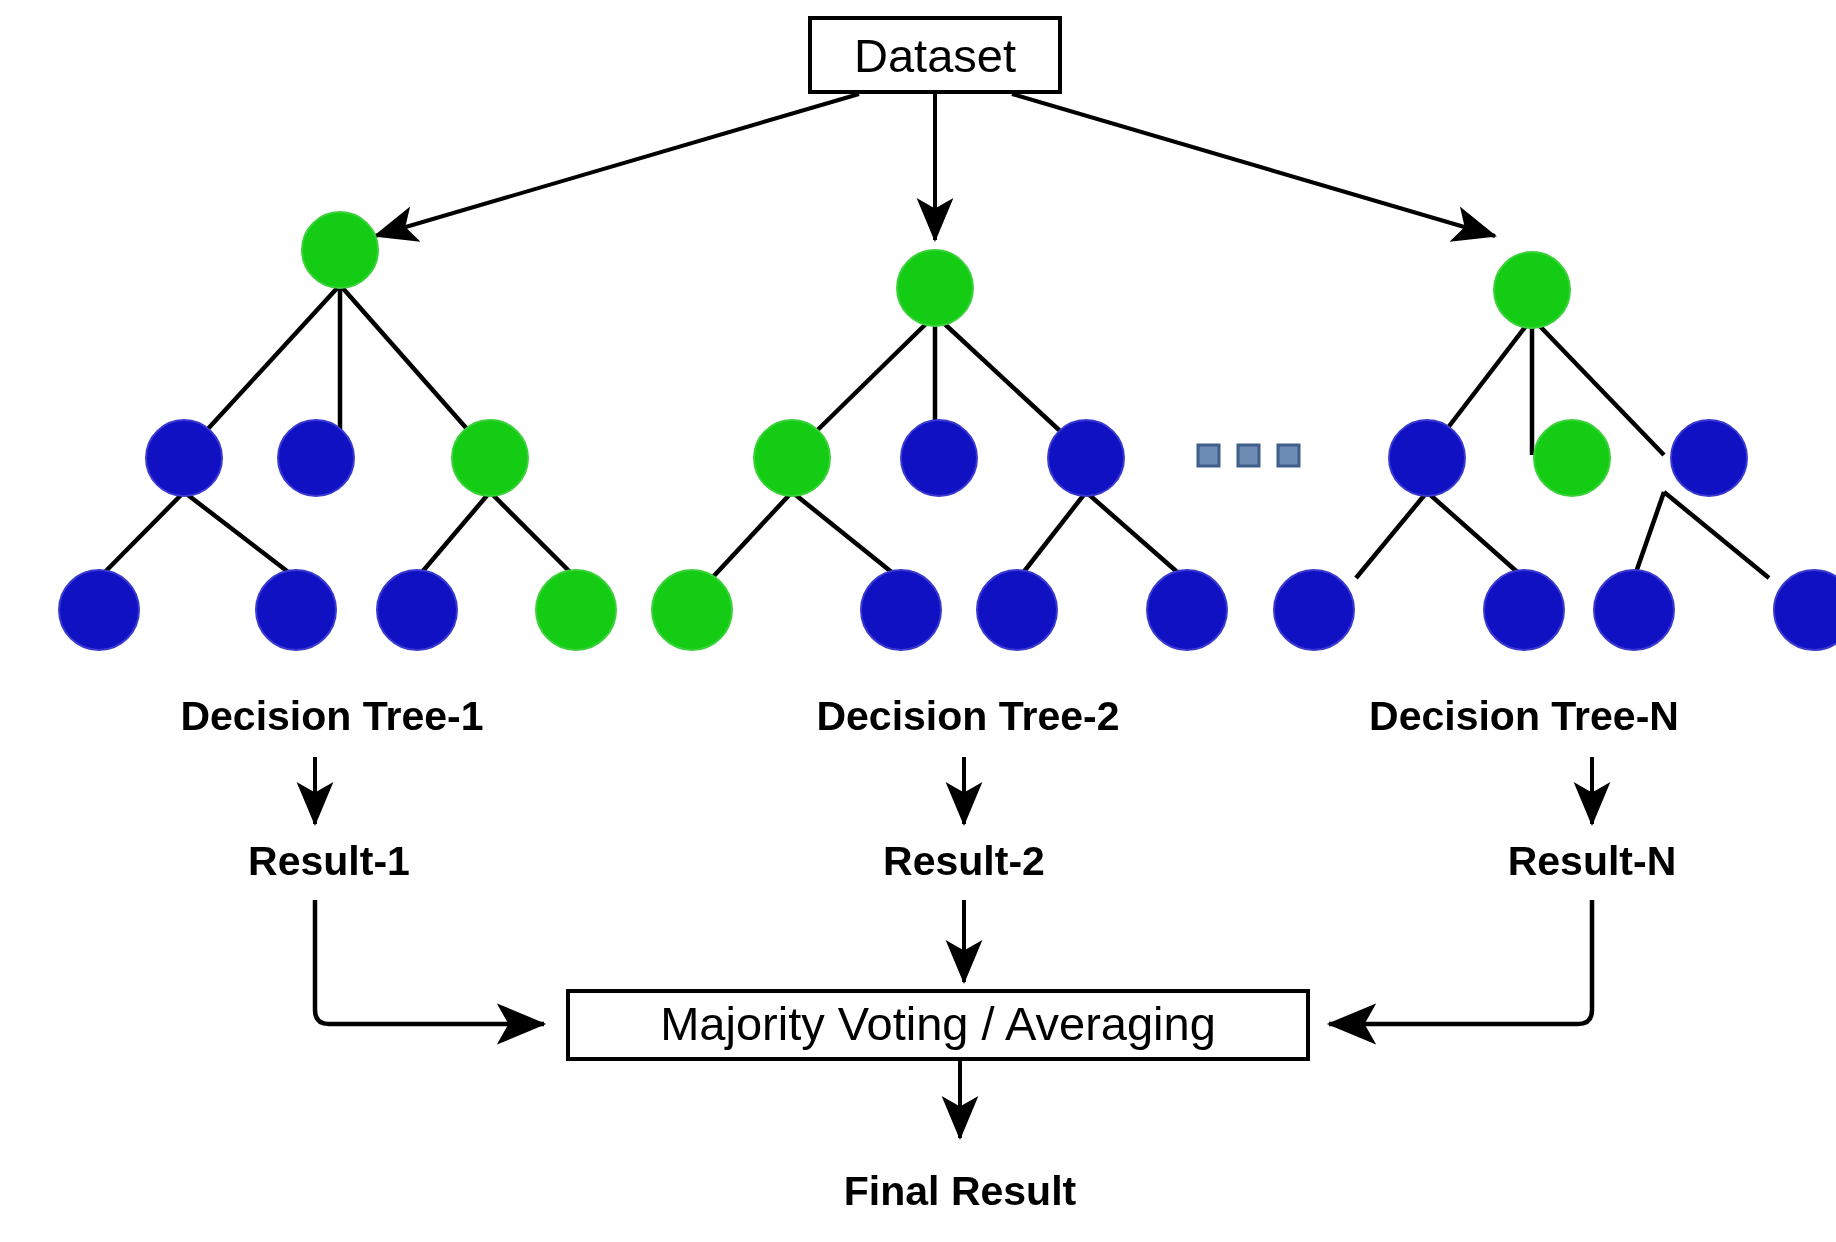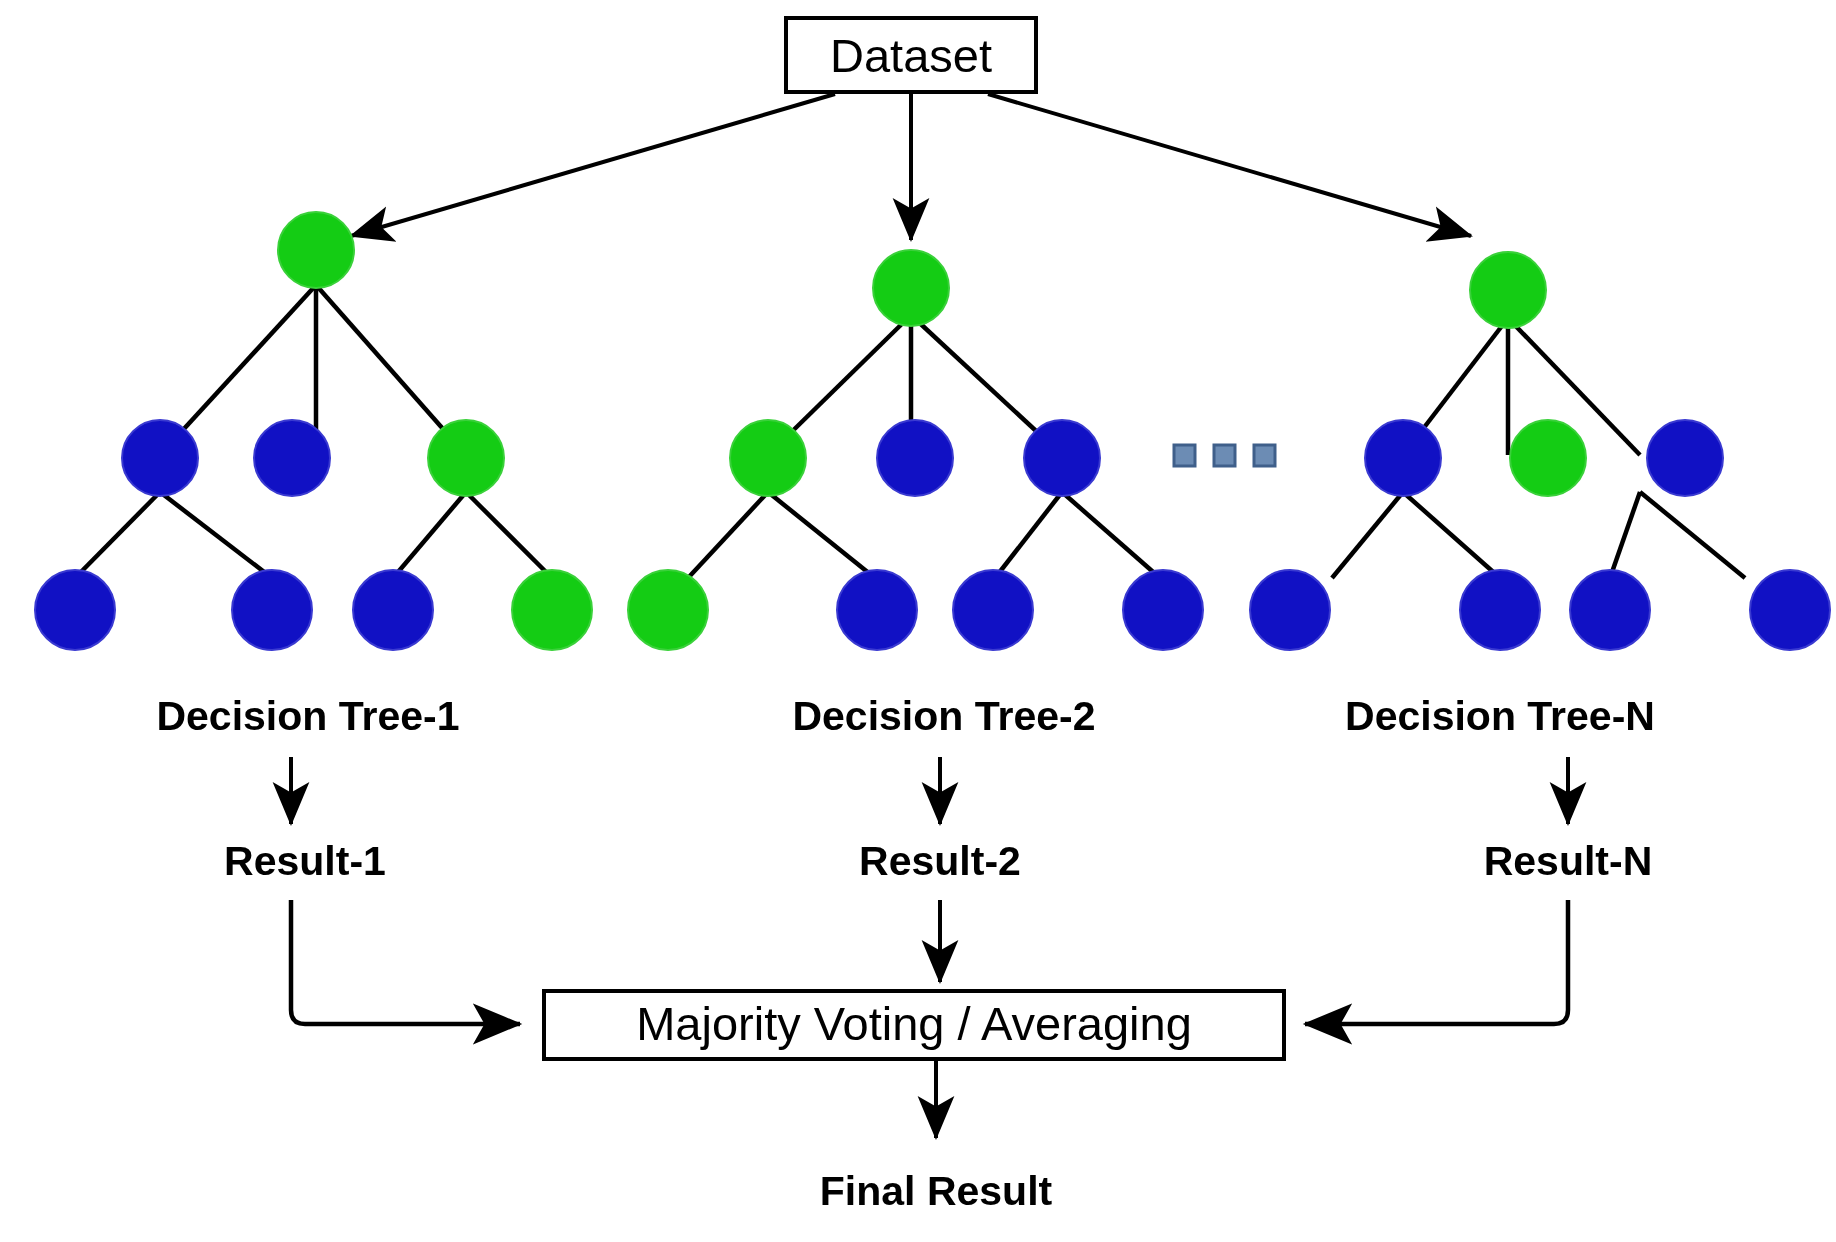--- a/index.html
+++ b/index.html
@@ -1,18 +1,18 @@
 <!DOCTYPE html>
 <html><head>
 <meta charset="utf-8">
 <style>
   html,body{margin:0;padding:0;background:#ffffff;}
   body{width:1836px;height:1242px;overflow:hidden;
        font-family:"Liberation Sans","DejaVu Sans",sans-serif;}
-  #stage{position:relative;width:1652px;height:1242px;background:#fff;}
+  #stage{position:relative;width:1652px;height:1242px;background:#fff;margin-left:24px;}
   svg#diagram{position:absolute;left:0;top:0;width:1836px;height:1242px;display:block;}
   .box-rect{fill:#ffffff;stroke:#000000;stroke-width:4;}
   .edge{stroke:#000000;stroke-width:4;fill:none;stroke-linecap:butt;}
   .edge-thin{stroke:#000000;stroke-width:4.5;fill:none;stroke-linecap:butt;stroke-linejoin:round;}
   .node-green{fill:#14cc14;stroke:#3ad13a;stroke-width:2;}
   .node-blue{fill:#1111c4;stroke:#3a3ad1;stroke-width:2;}
   .ell-square{fill:#6c8cb4;stroke:#3f5f8a;stroke-width:3;}
   text{fill:#000000;}
   .t-box{font-size:47px;font-weight:400;}
   .t-bold-lg{font-size:41px;font-weight:700;}

